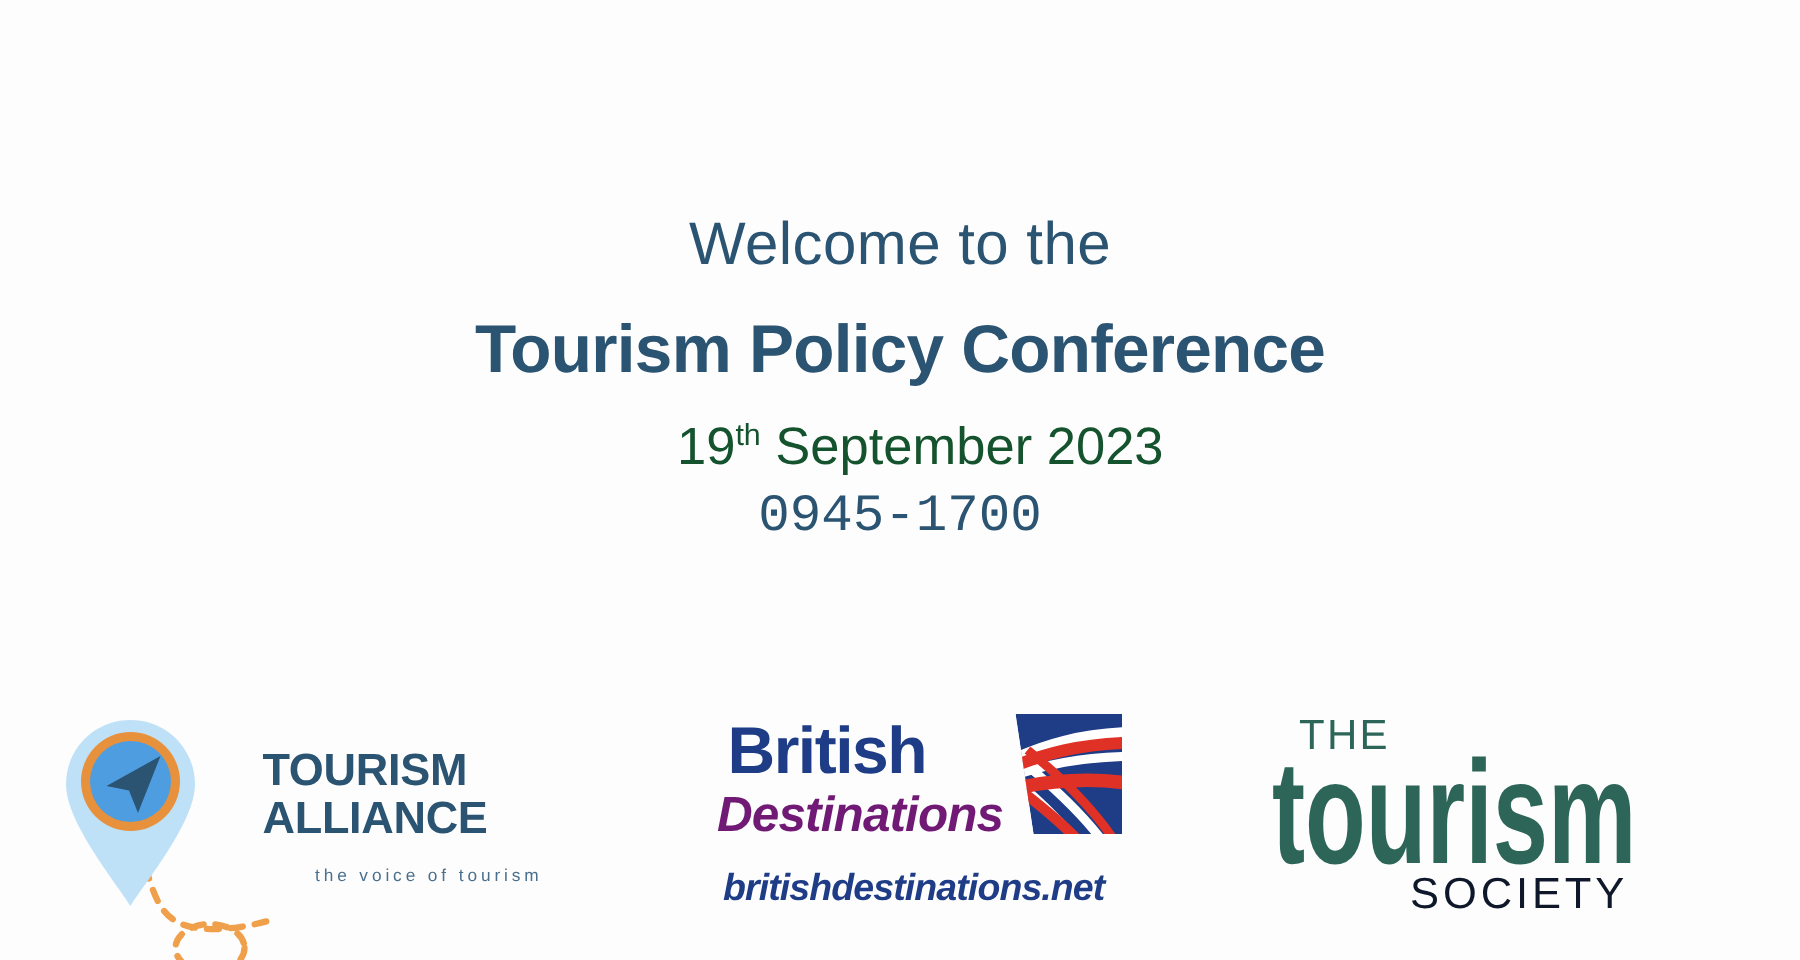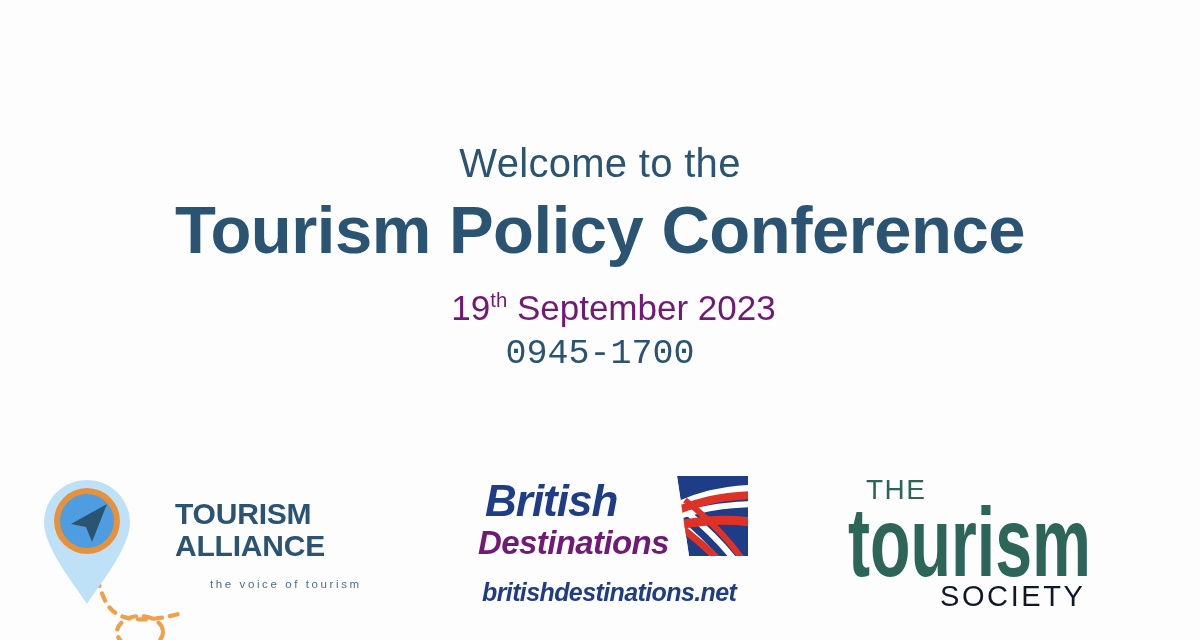--- a/index.html
+++ b/index.html
@@ -34,32 +34,32 @@
 
   .welcome-line {
     font-size: 40px;
     font-weight: 400;
     color: #2b5472;
     letter-spacing: 0.3px;
     line-height: 1.15;
   }
 
   .conference-title {
-    font-size: 67px;
+    font-size: 45px;
     font-weight: bold;
     color: #2b5472;
     letter-spacing: -0.5px;
     line-height: 1.18;
-    margin-top: 4px;
+    margin-top: 20px;
   }
 
   .date-line {
     font-size: 35px;
     font-weight: 400;
-    color: #701a75;
+    color: #14532d;
     line-height: 1.32;
     margin-top: 16px;
     padding-left: 27px;
   }
 
   .date-line sup {
     font-size: 0.58em;
     vertical-align: super;
     line-height: 0;
   }
@@ -125,21 +125,20 @@
     position: relative;
     width: 270px;
     height: 90px;
   }
   .bd-british {
     position: absolute;
     left: 7px;
     top: -2px;
     font-size: 44px;
     font-weight: bold;
-    font-style: italic;
     color: #1f3d87;
     letter-spacing: -1px;
     text-align: right;
   }
   .bd-destinations {
     position: absolute;
     left: 0px;
     top: 46px;
     font-size: 33px;
     font-weight: bold;

